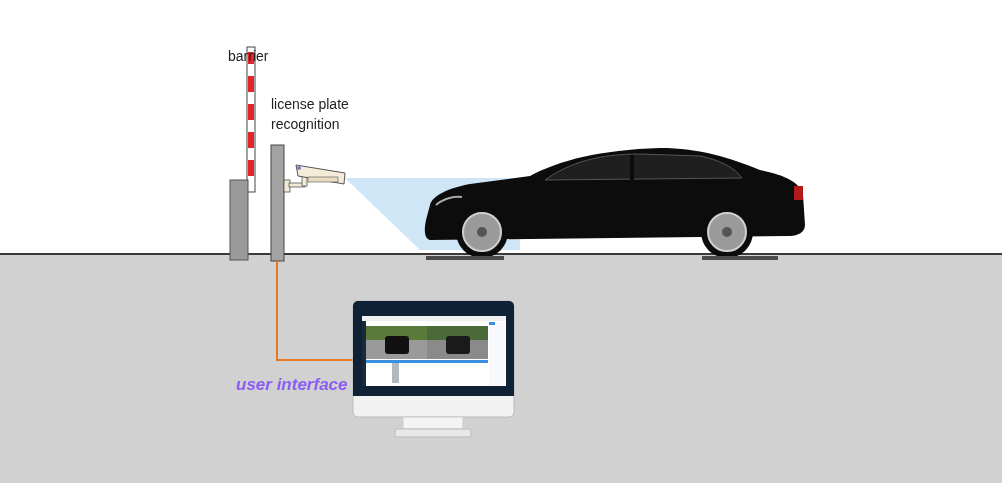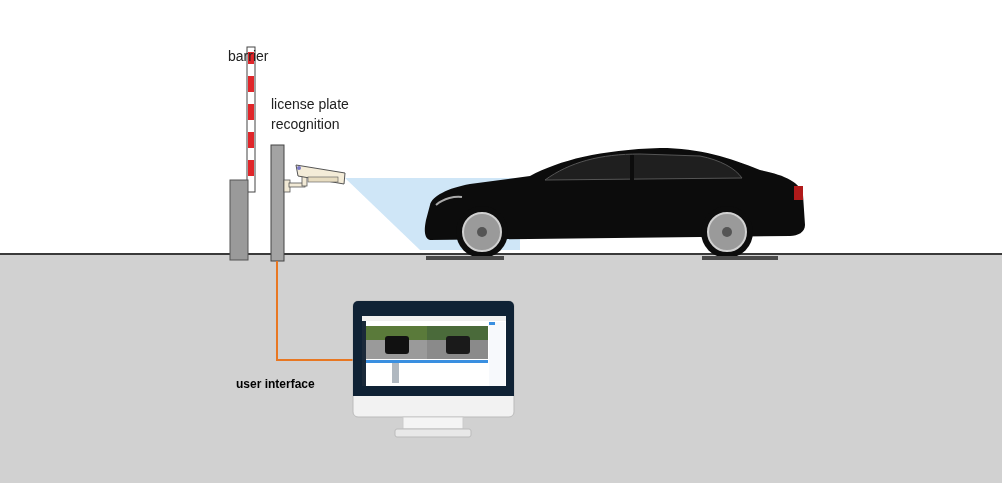--- a/index.html
+++ b/index.html
@@ -1,20 +1,20 @@
 <!DOCTYPE html>
 <html><head>
 <meta charset="utf-8">
 <style>
   html,body{margin:0;padding:0;}
   body{width:1002px;height:483px;position:relative;overflow:hidden;background:#ffffff;font-family:"Liberation Sans",sans-serif;}
   .sky{position:absolute;left:0;top:0;width:1002px;height:253px;background:#ffffff;}
   .ground{position:absolute;left:0;top:253px;width:1002px;height:230px;background:#d1d1d1;border-top:2px solid #3a3a3a;}
   .label{position:absolute;color:#222;font-size:14px;line-height:17px;}
-  .label.bold{font-weight:bold;font-size:12px;color:#000000;}
+  .label.bold{font-weight:bold;font-size:17px;color:#8b5cf6;font-style:italic;}
   svg{position:absolute;left:0;top:0;}
 </style>
 </head>
 <body>
 
 <div class="sky"></div>
 <div class="ground"></div>
 
 <svg width="1002" height="483" viewBox="0 0 1002 483">
 

